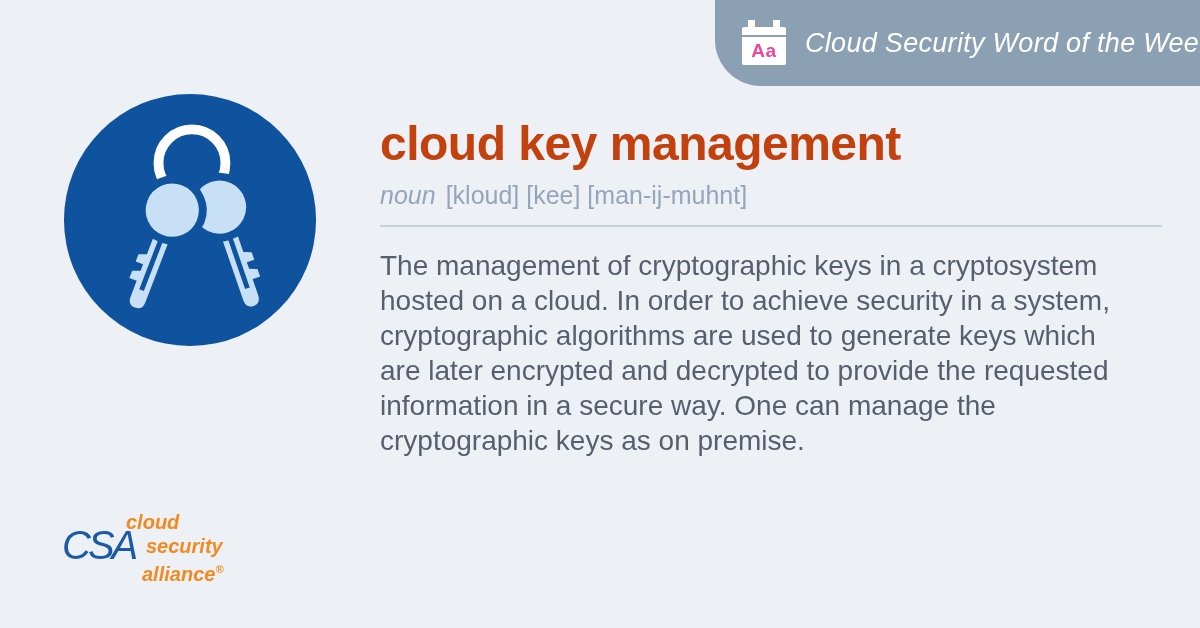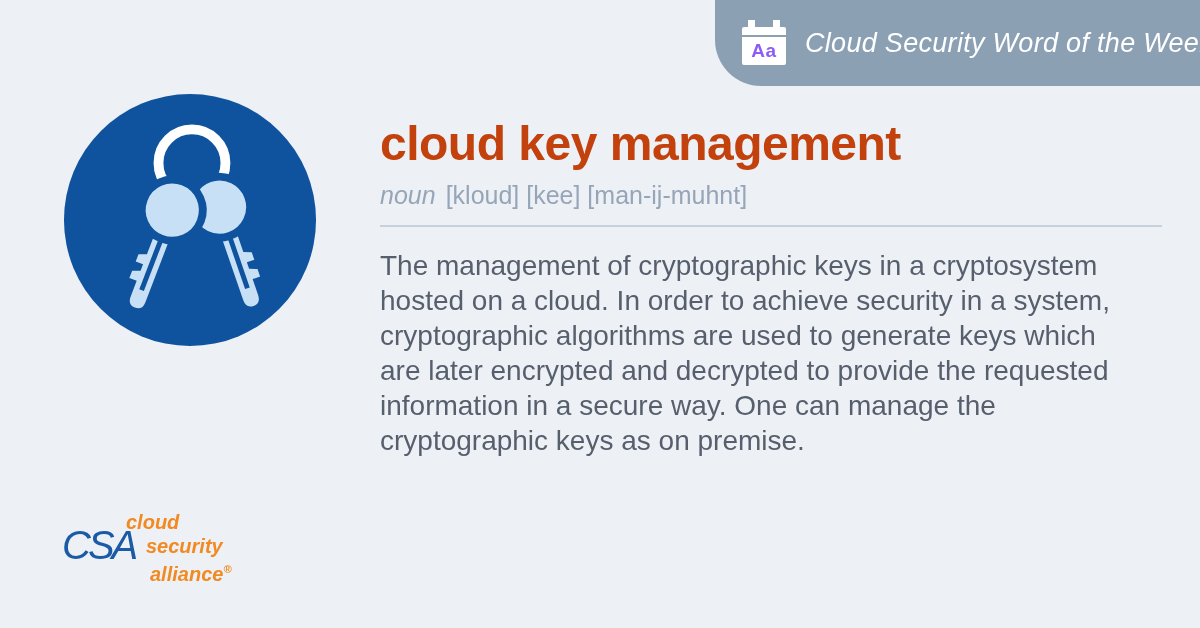--- a/index.html
+++ b/index.html
@@ -15,21 +15,21 @@
     background:#8CA0B4; border-bottom-left-radius:46px;
     display:flex; align-items:center; gap:19px;
     padding-left:27px; box-sizing:border-box;
   }
   .cal-icon { width:44px; flex:0 0 44px; margin-top:-2px; }
   .cal-tabs { display:flex; justify-content:space-between; padding:0 6px; height:7px; }
   .cal-tabs span { width:7px; height:7px; background:#FFFFFF; display:block; }
   .cal-top { height:8px; background:#FFFFFF; border-radius:2px 2px 0 0; }
   .cal-body {
     margin-top:2px; height:28px; background:#FFFFFF; border-radius:0 0 2px 2px;
-    color:#8b5cf6; font-weight:bold; font-size:19px; line-height:28px;
+    color:#ec4899; font-weight:bold; font-size:19px; line-height:28px;
     text-align:center; letter-spacing:0.5px;
   }
   .banner-label {
     color:#FFFFFF; font-style:italic; font-size:27px; letter-spacing:0.3px;
     white-space:nowrap;
   }
 
   
   .key-badge { position:absolute; left:62px; top:92px; width:256px; height:256px; }
   .key-badge svg { display:block; }
@@ -53,21 +53,21 @@
   .csa {
     position:absolute; left:0; top:14px; font-size:40px; font-weight:normal;
     font-style:italic; color:#1B5AA5; letter-spacing:-3px; line-height:1.1;
   }
   .logo-words {
     position:absolute; left:64px; top:2px; display:flex; flex-direction:column;
     color:#F18A21; font-style:italic; font-weight:bold; font-size:20px;
     line-height:23.5px;
   }
   .logo-words .w2 { margin-left:20px; }
-  .logo-words .w3 { margin-left:24px; }
+  .logo-words .w3 { margin-left:16px; }
   .reg { font-size:11px; vertical-align:super; }
 </style>
 </head>
 <body>
 
 <div class="canvas">
 
   <div class="banner">
     <div class="cal-icon">
       <div class="cal-tabs">

